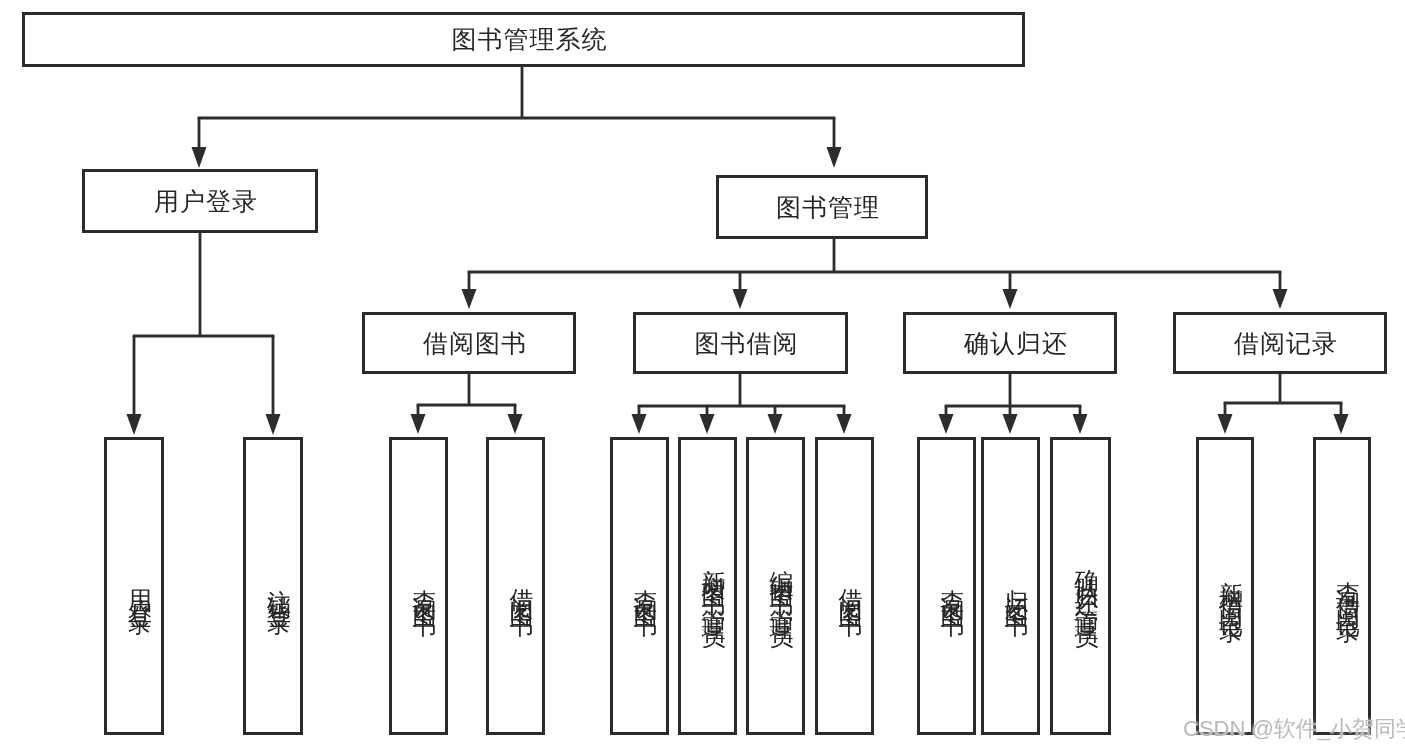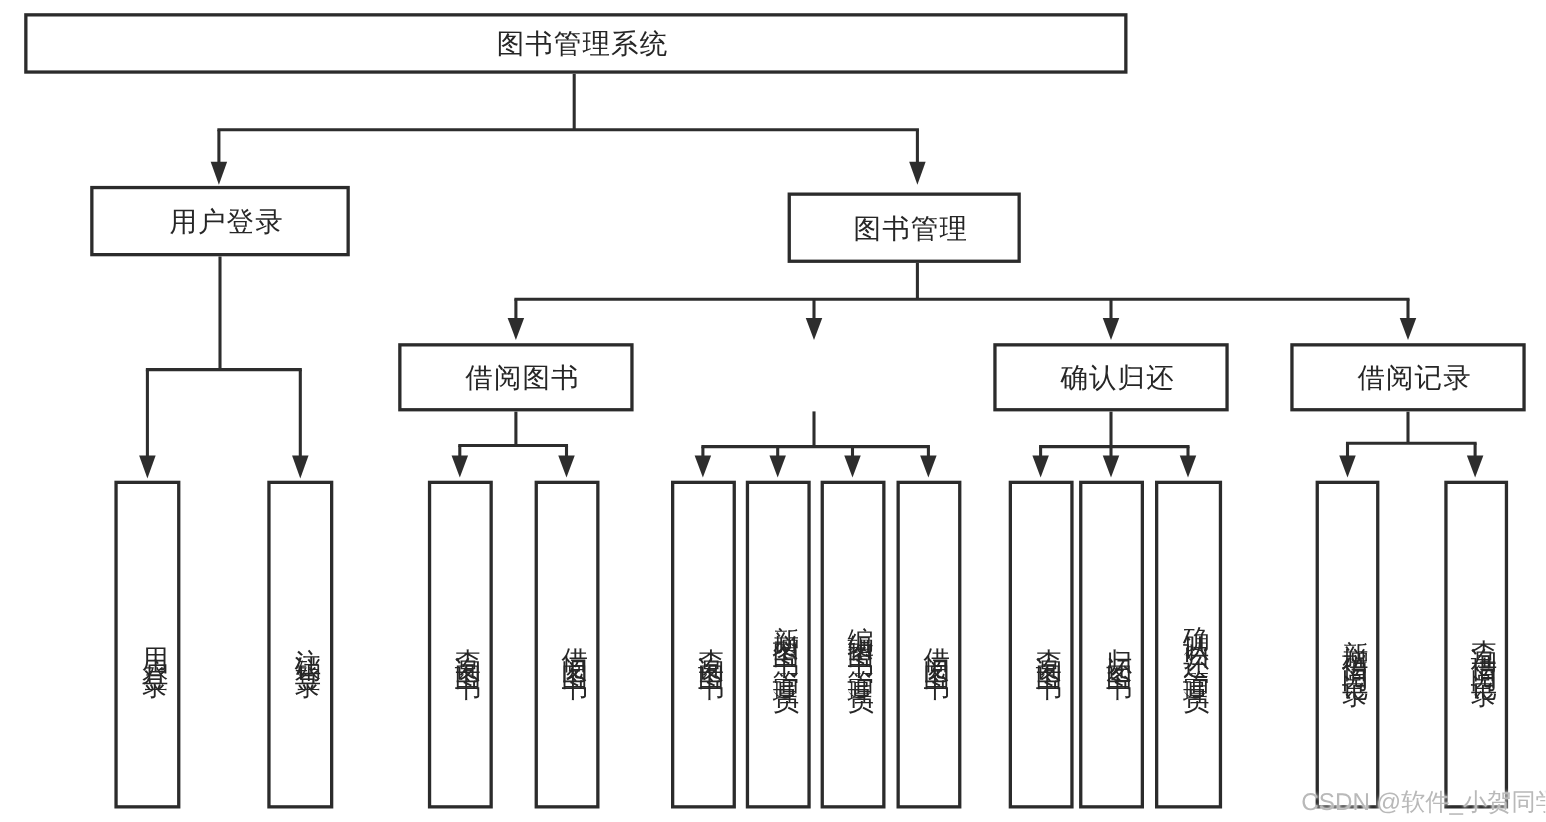--- a/index.html
+++ b/index.html
@@ -134,20 +134,23 @@
   <div class="node h" style="left:82px;top:169px;width:236px;height:64px">
     <span>用户登录</span>
   </div>
   <div class="node h" style="left:716px;top:175px;width:212px;height:64px">
     <span>图书管理</span>
   </div>
 
   <div class="node h" style="left:362px;top:312px;width:214px;height:62px">
     <span>借阅图书</span>
   </div>
+  <div class="node h" style="left:633px;top:312px;width:215px;height:62px">
+    <span>图书借阅</span>
+  </div>
   <div class="node h" style="left:903px;top:312px;width:214px;height:62px">
     <span>确认归还</span>
   </div>
   <div class="node h" style="left:1173px;top:312px;width:214px;height:62px">
     <span>借阅记录</span>
   </div>
 
   <div class="node v" style="left:104px;top:437px;width:60px;height:298px">
     <span>用户登录</span>
   </div>

